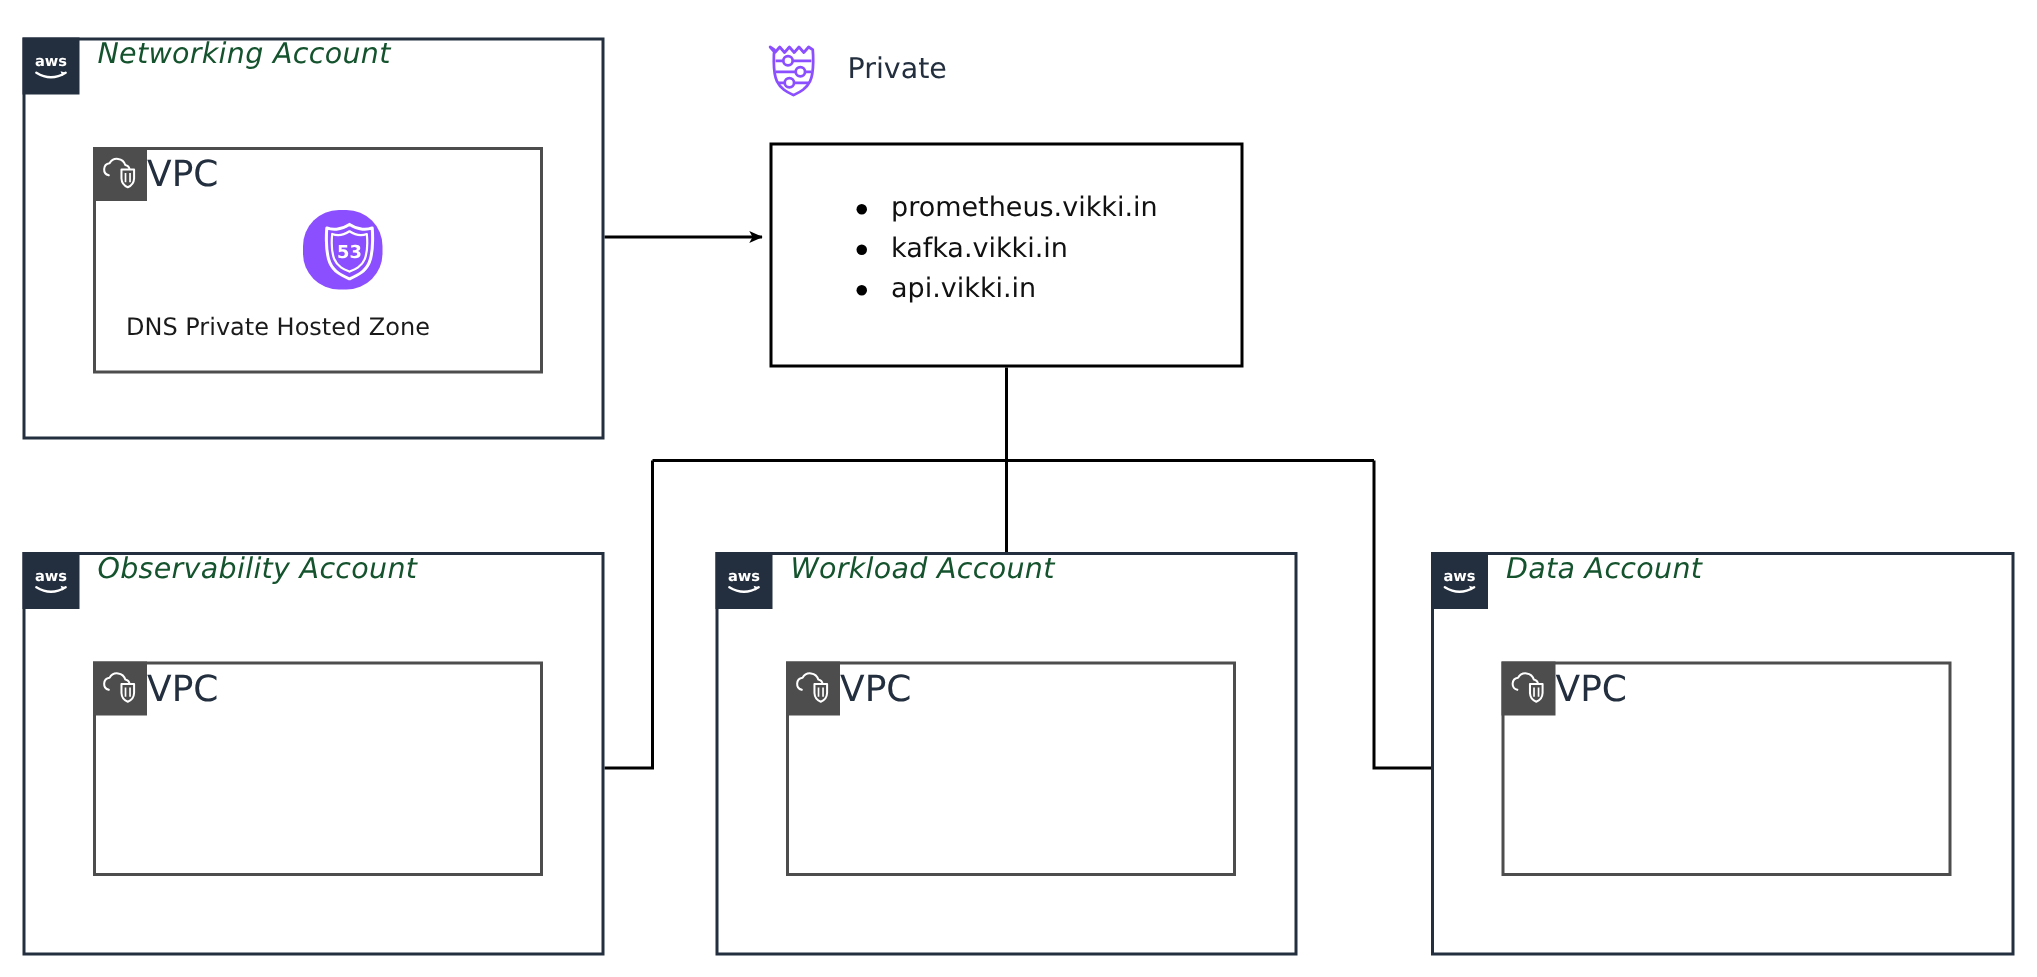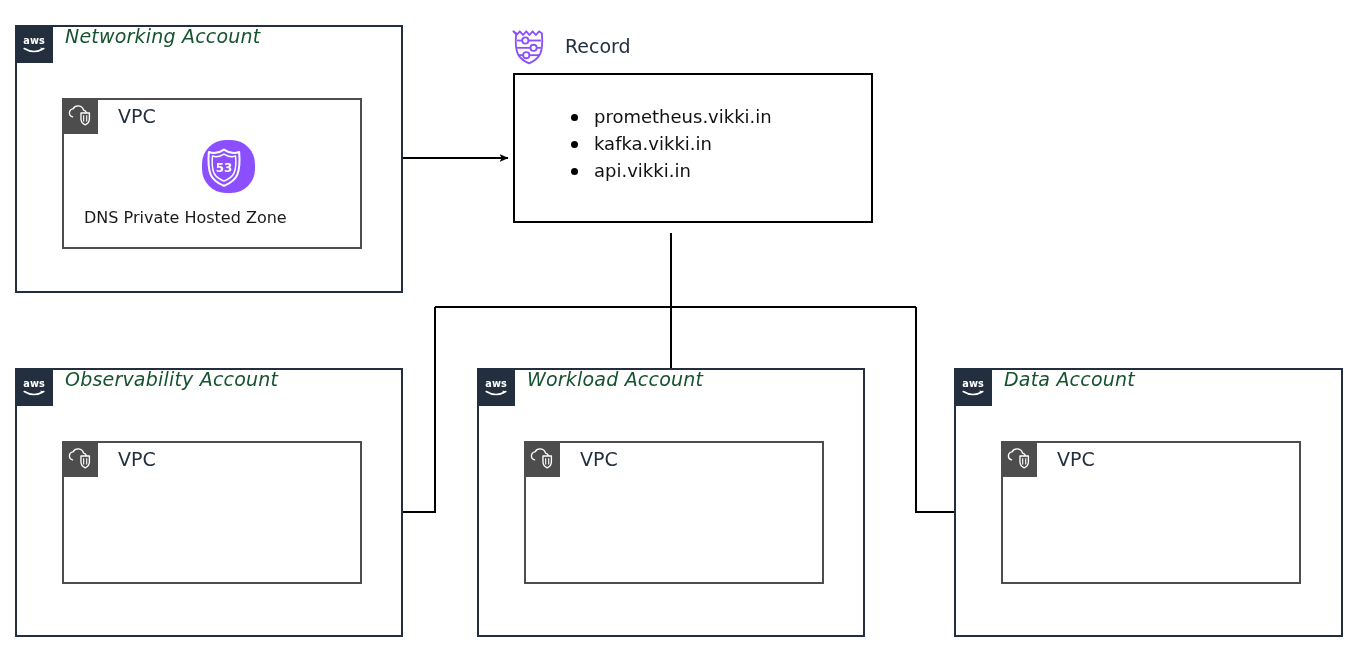--- a/index.html
+++ b/index.html
@@ -69,35 +69,35 @@
   .vpc-badge {
     width: 36px;
     height: 36px;
     background: #4D4D4D;
     display: flex;
     align-items: center;
     justify-content: center;
     flex: none;
   }
   .vpc-title {
-    margin-left: 20px;
-    font-size: 19px;
+    margin-left: 0;
+    font-size: 24px;
     color: #232F3E;
     white-space: nowrap;
   }
 
   
   .r53-tile {
     position: absolute;
     width: 53px;
     height: 53px;
     background: #8C4FFF;
     display: flex;
     align-items: center;
-    justify-content: flex-start;
+    justify-content: flex-end;
     border-radius: 24px;
   }
 
   .zone-label {
     position: absolute;
     font-size: 16px;
     color: #1a1a1a;
     white-space: nowrap;
   }
 
@@ -231,24 +231,24 @@
         <path d="M7 8 L10.5 12 L14 8 L17.5 12 L21 8 L24.5 12 L28 8 L31.5 12 L35 8 L38 10
                  C38 10 39.5 26 36 33 C33 39 28 41 24 43 C20 41 15 39 12 33 C8.5 26 10 10 10 10 Z" stroke="#8C4FFF" stroke-width="2" fill="none" stroke-linejoin="round"></path>
         <line x1="11" y1="18" x2="37" y2="18" stroke="#8C4FFF" stroke-width="2"></line>
         <line x1="11" y1="26" x2="37" y2="26" stroke="#8C4FFF" stroke-width="2"></line>
         <line x1="13" y1="34" x2="35" y2="34" stroke="#8C4FFF" stroke-width="2"></line>
         <circle cx="20" cy="18" r="3.4" fill="#ffffff" stroke="#8C4FFF" stroke-width="2"></circle>
         <circle cx="29" cy="26" r="3.4" fill="#ffffff" stroke="#8C4FFF" stroke-width="2"></circle>
         <circle cx="21" cy="34" r="3.4" fill="#ffffff" stroke="#8C4FFF" stroke-width="2"></circle>
       </svg>
     </div>
-    <div class="record-legend-label">Record</div>
-  </div>
-
-  <div class="record-box" style="left:513px; top:73px; width:360px; height:150px;">
+    <div class="record-legend-label">Private</div>
+  </div>
+
+  <div class="record-box" style="left:513px; top:95px; width:316px; height:150px;">
     <ul class="record-list">
       <li>prometheus.vikki.in</li>
       <li>kafka.vikki.in</li>
       <li>api.vikki.in</li>
     </ul>
   </div>
 
   <div class="account-box" style="left:15px; top:368px; width:388px; height:269px;">
     <div class="account-header">
       <div class="aws-badge">

